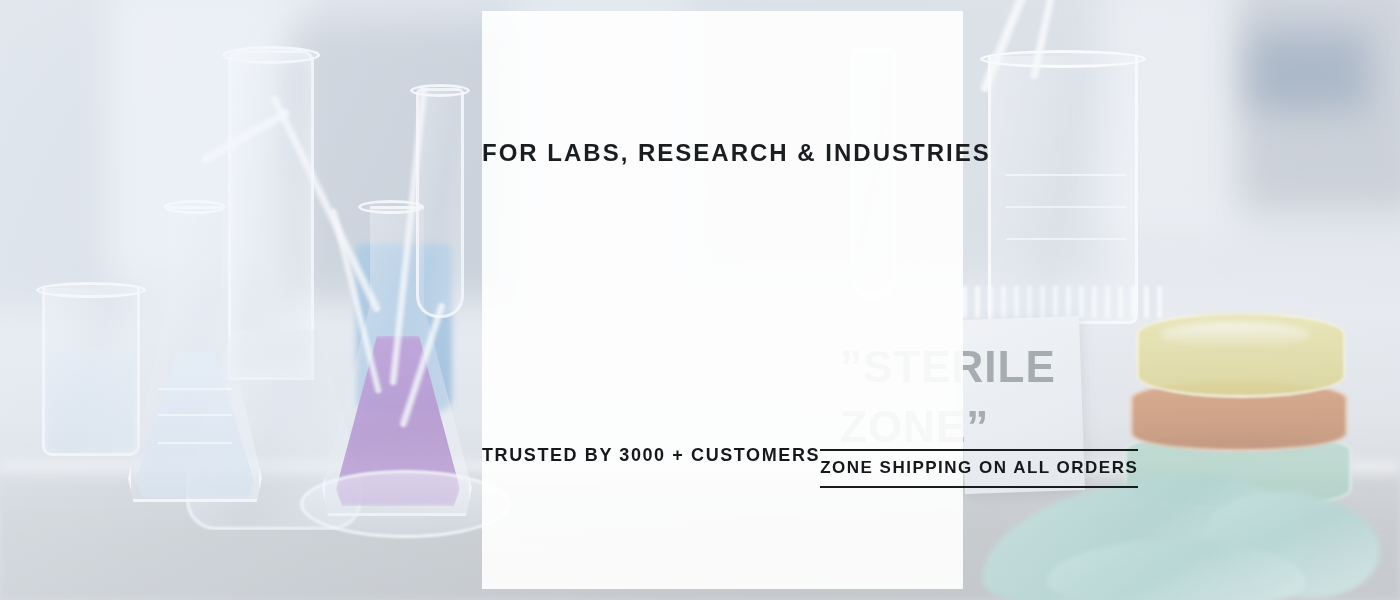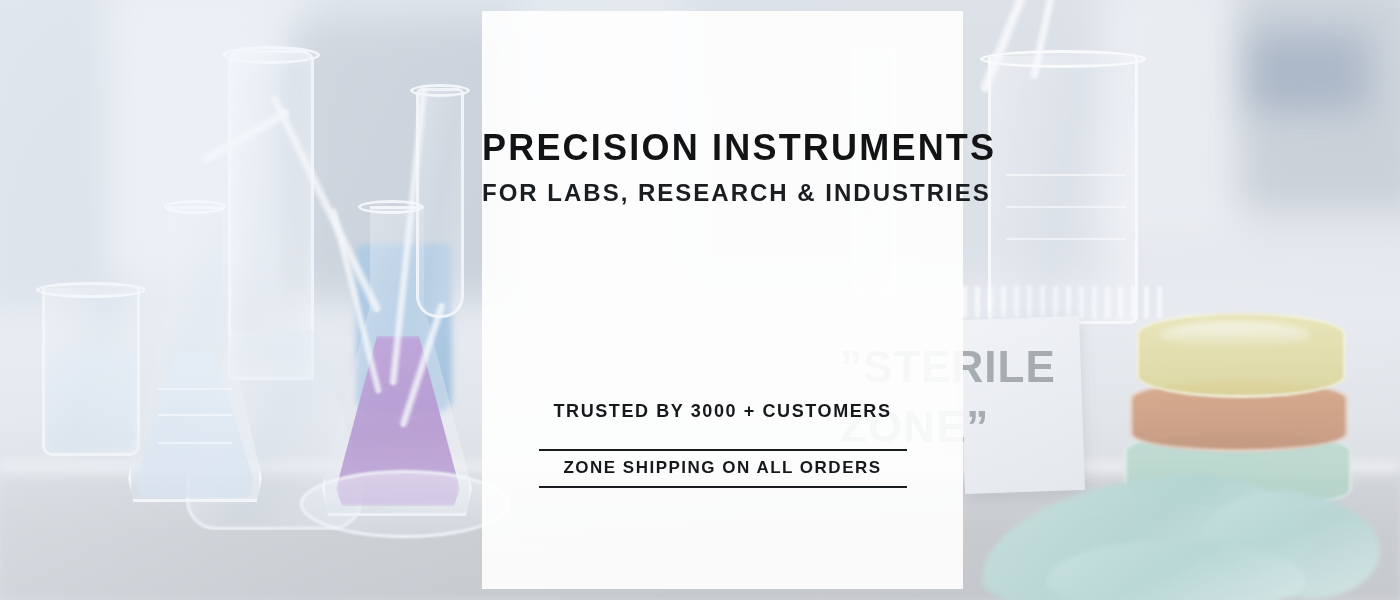--- a/index.html
+++ b/index.html
@@ -351,21 +351,21 @@
     color:#1b1e20;
     line-height:1.2;
     white-space:nowrap;
   }
 
   .panel-bottom {
     margin-top:auto;
     margin-bottom:101px;
     width:100%;
     display:flex;
-    flex-direction:column;
+    flex-direction:row;
     align-items:center;
   }
 
   .trusted {
     font-family:"Liberation Sans", sans-serif;
     font-weight:600;
     font-size:18px;
     letter-spacing:1.6px;
     color:#16191b;
     white-space:nowrap;
@@ -460,21 +460,20 @@
     <div class="glove glove-2"></div>
     <div class="glove glove-3"></div>
 
     <div class="photo-wash"></div>
     <div class="photo-vignette"></div>
   </div>
 
   <div class="content-panel">
 
     <div class="panel-top">
-      <div class="headline">PRECISION INSTRUMENTS</div>
       <div class="subheadline">FOR LABS, RESEARCH &amp; INDUSTRIES</div>
     </div>
 
     <div class="panel-bottom">
       <div class="trusted">TRUSTED BY 3000 + CUSTOMERS</div>
 
       <div class="shipping-block">
         <div class="shipping">ZONE SHIPPING ON ALL ORDERS</div>
       </div>
     </div>

